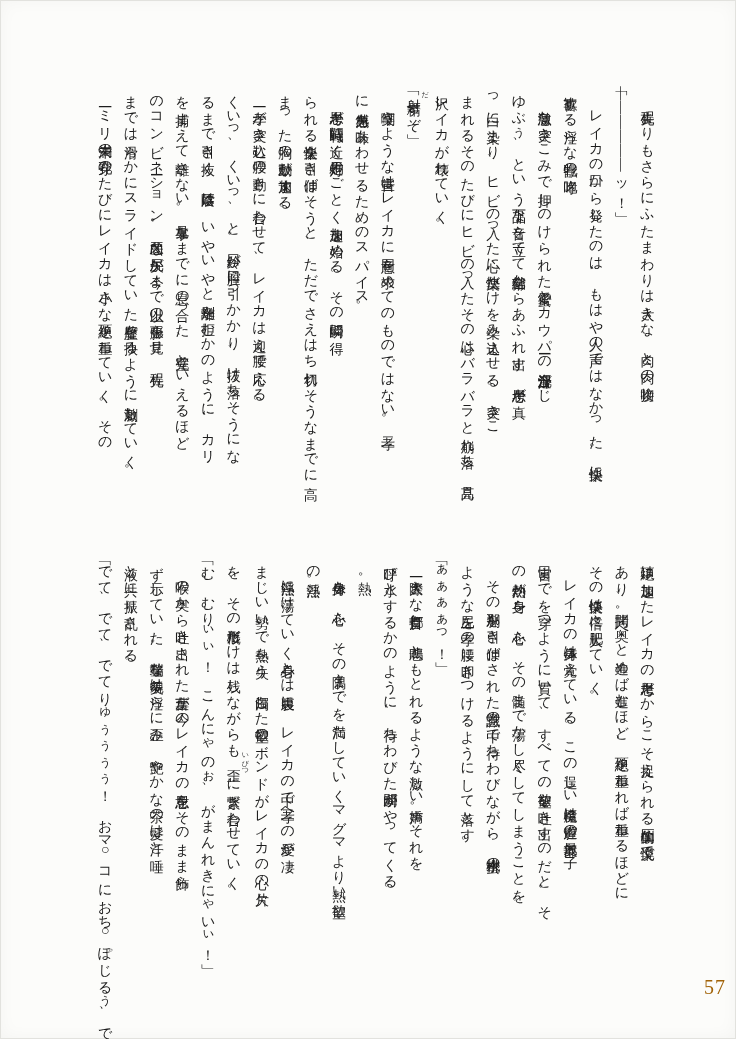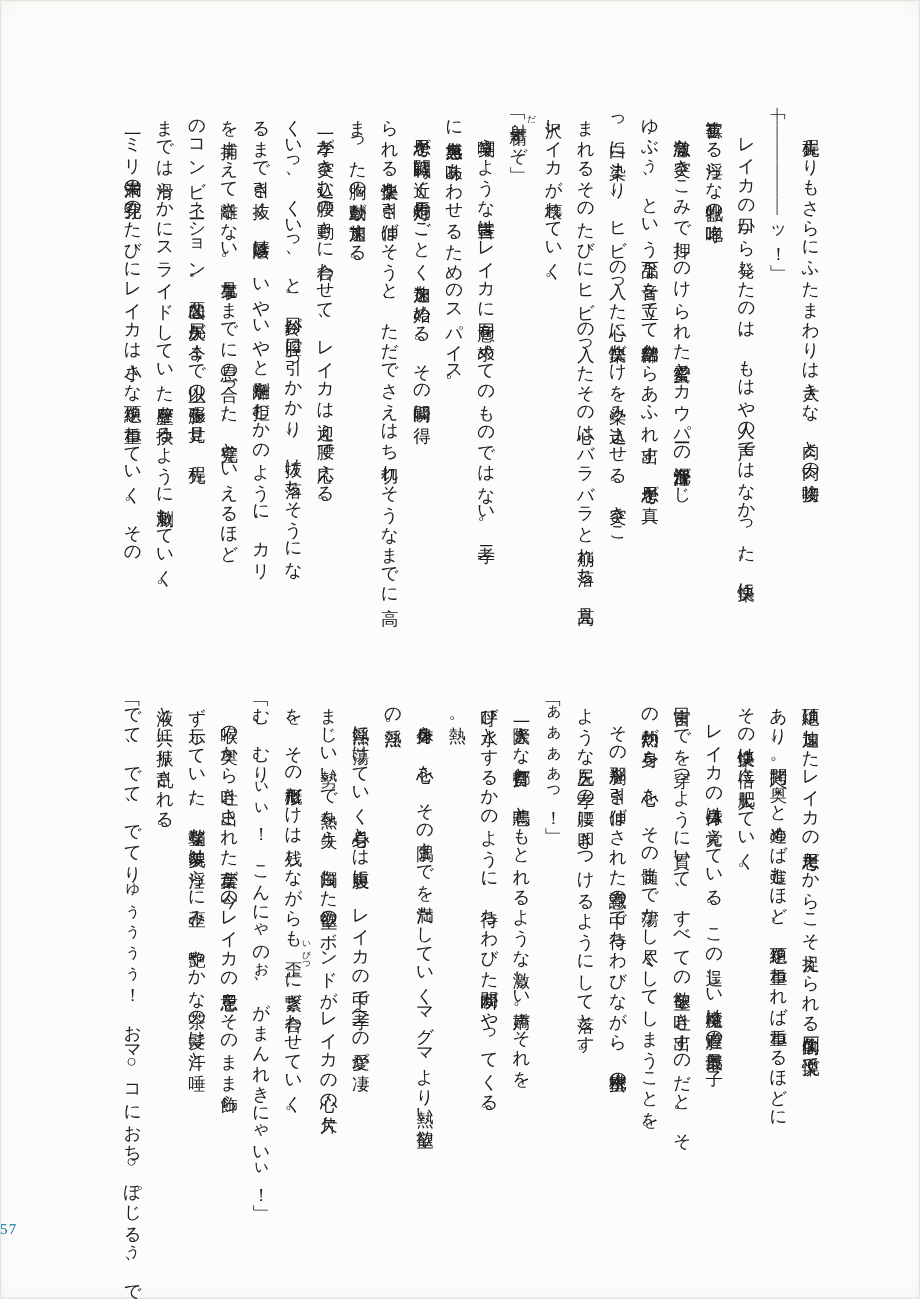--- a/index.html
+++ b/index.html
@@ -42,23 +42,23 @@
   ruby rt {
     font-size: 7px;
     letter-spacing: 0;
     color: #2a2a2a;
   }
   .page-number {
     position: absolute;
     left: 0;
     right: 10px;
     top: 976px;
-    text-align: left;
-    font-size: 12px;
-    color: #0369a1;
+    text-align: right;
+    font-size: 20px;
+    color: #a16207;
     letter-spacing: 1px;
   }
 </style>
 </head>
 <body>
 
 <div class="page">
 
   <div class="text-block block-top">
       <div class="tline">　先程よりもさらにふたまわりは大きな、肉と肉の接吻。</div>

